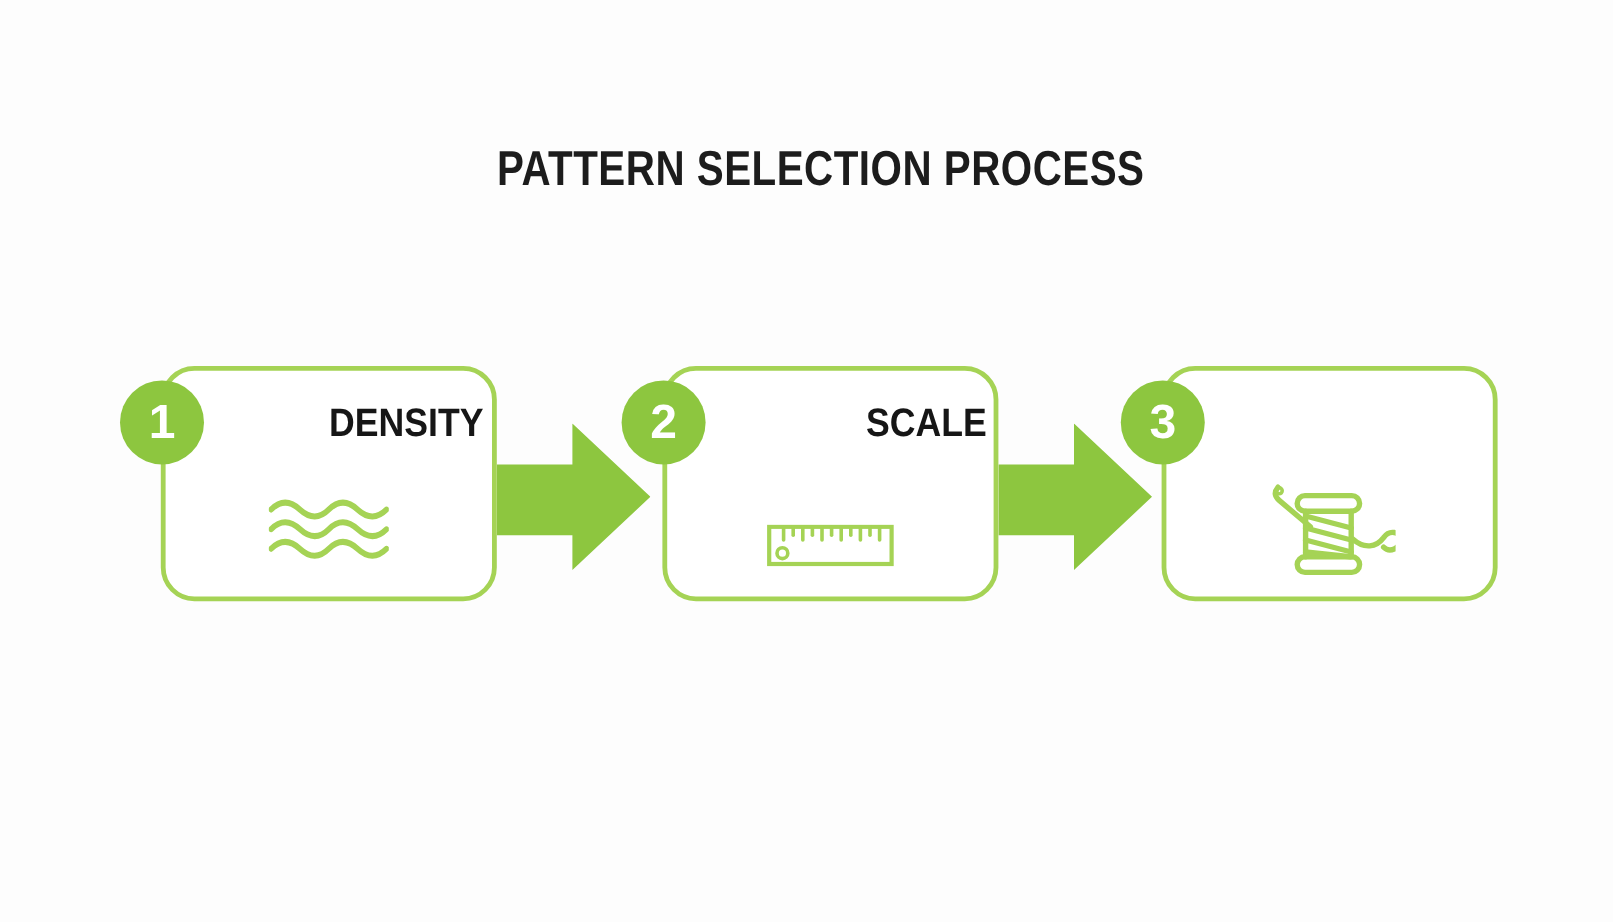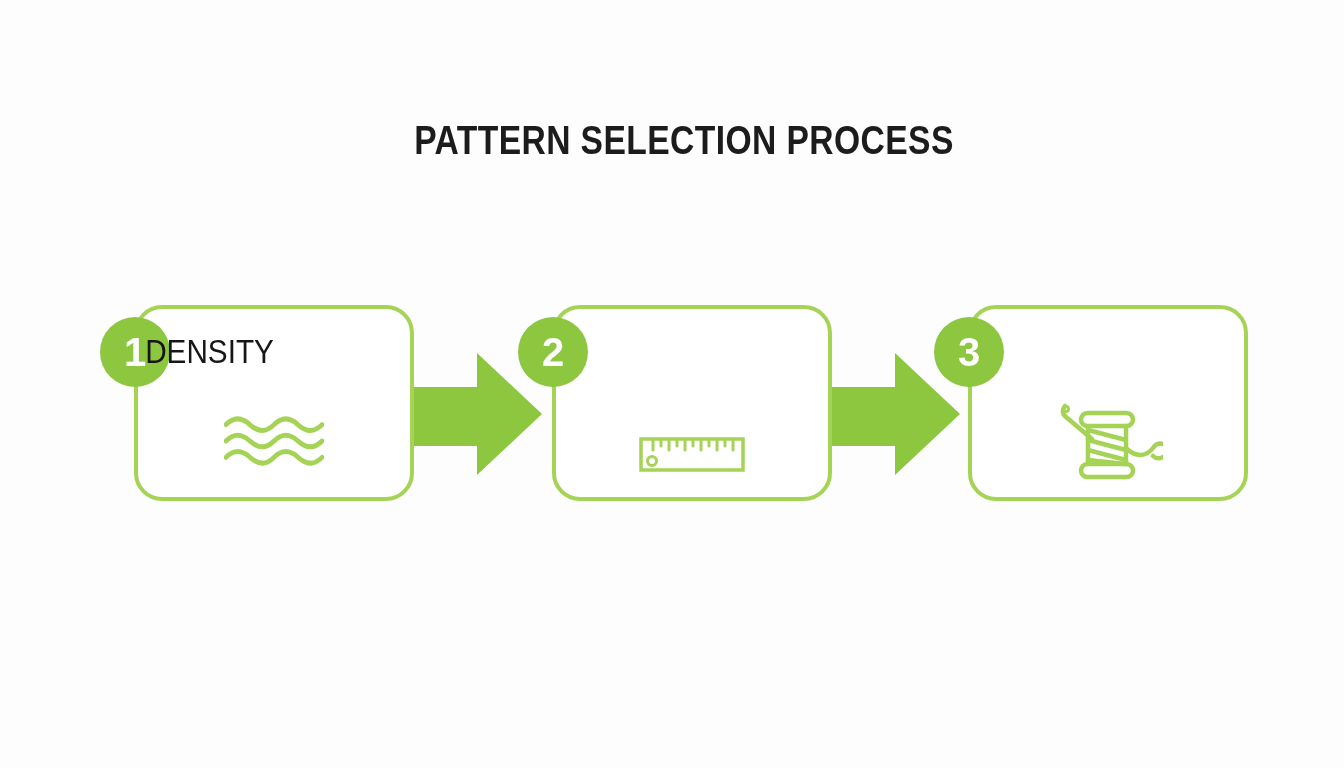--- a/index.html
+++ b/index.html
@@ -55,24 +55,24 @@
     border-radius:50%;
     background:var(--accent);
     display:flex;align-items:center;justify-content:center;
     color:#ffffff;
     font-size:40px;
     font-weight:bold;
   }
   .step-label{
     position:absolute;
     left:0;right:0;top:26px;
-    text-align:left;
+    text-align:right;
     color:#161616;
     font-size:33px;
-    font-weight:normal;
+    font-weight:bold;
     line-height:33px;
     white-space:nowrap;
   }
   .step-label > span{
     display:inline-block;
     transform:scaleX(0.9);
     transform-origin:center;
   }
   .step-icon{
     position:absolute;
@@ -117,20 +117,23 @@
   </div>
 
   <svg class="arrow a1" viewBox="0 0 128 122" width="128" height="122">
     <polygon points="0,34 63,34 63,0 128,61 63,122 63,93 0,93" fill="#8dc63f"></polygon>
   </svg>
 
   <div class="step-box pos2">
     <div class="step-circle">
       <span>2</span>
     </div>
+    <div class="step-label">
+      <span>SCALE</span>
+    </div>
     <div class="step-icon icon-ruler">
       <svg width="106" height="36" viewBox="0 0 106 36" fill="none" stroke="#a5d355">
         <rect x="2" y="2" width="102" height="31" stroke-width="3.5"></rect>
         <g stroke-width="3" stroke-linecap="round">
           <line x1="14" y1="2" x2="14" y2="13"></line>
           <line x1="22" y1="2" x2="22" y2="9"></line>
           <line x1="30" y1="2" x2="30" y2="13"></line>
           <line x1="38" y1="2" x2="38" y2="9"></line>
           <line x1="46" y1="2" x2="46" y2="13"></line>
           <line x1="54" y1="2" x2="54" y2="9"></line>

